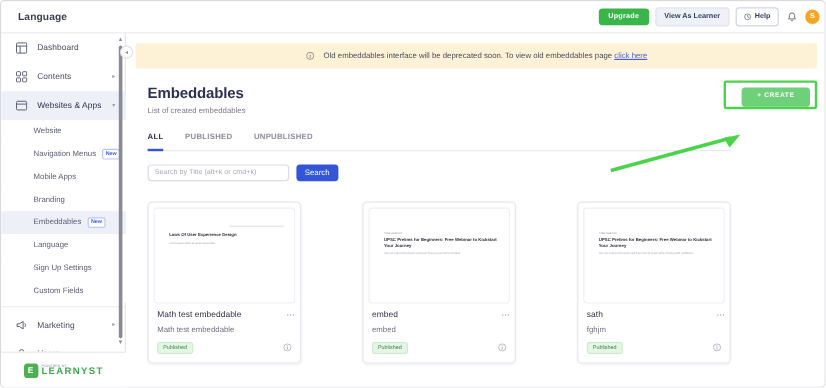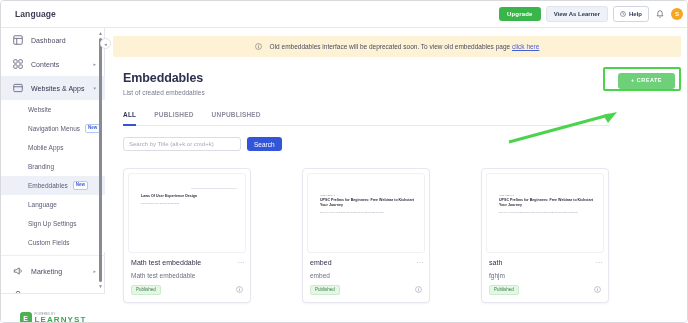--- a/index.html
+++ b/index.html
@@ -129,21 +129,21 @@
     background: #ffffff; border: 1px solid #e1e1e9;
     display: flex; align-items: center; justify-content: center;
     font-size: 5px; color: #8a8a9c; z-index: 6;
   }
 
   .sidebar-footer {
     position: absolute; bottom: 0; left: 0;
     width: 104px; height: 31px;
     border-top: 1px solid #e8e8ee;
     background: #fff;
-    display: flex; align-items: flex-end; justify-content: center; gap: 3px;
+    display: flex; align-items: center; justify-content: center; gap: 3px;
   }
   .logo-sq {
     width: 12px; height: 12px; border-radius: 3px;
     background: #4caf50; color: #fff;
     font-size: 7px; font-weight: bold;
     display: flex; align-items: center; justify-content: center;
   }
   .logo-txt { display: flex; flex-direction: column; line-height: 1; }
   .logo-small { font-size: 2.8px; color: #8c8c9c; letter-spacing: .2px; }
   .logo-word {

